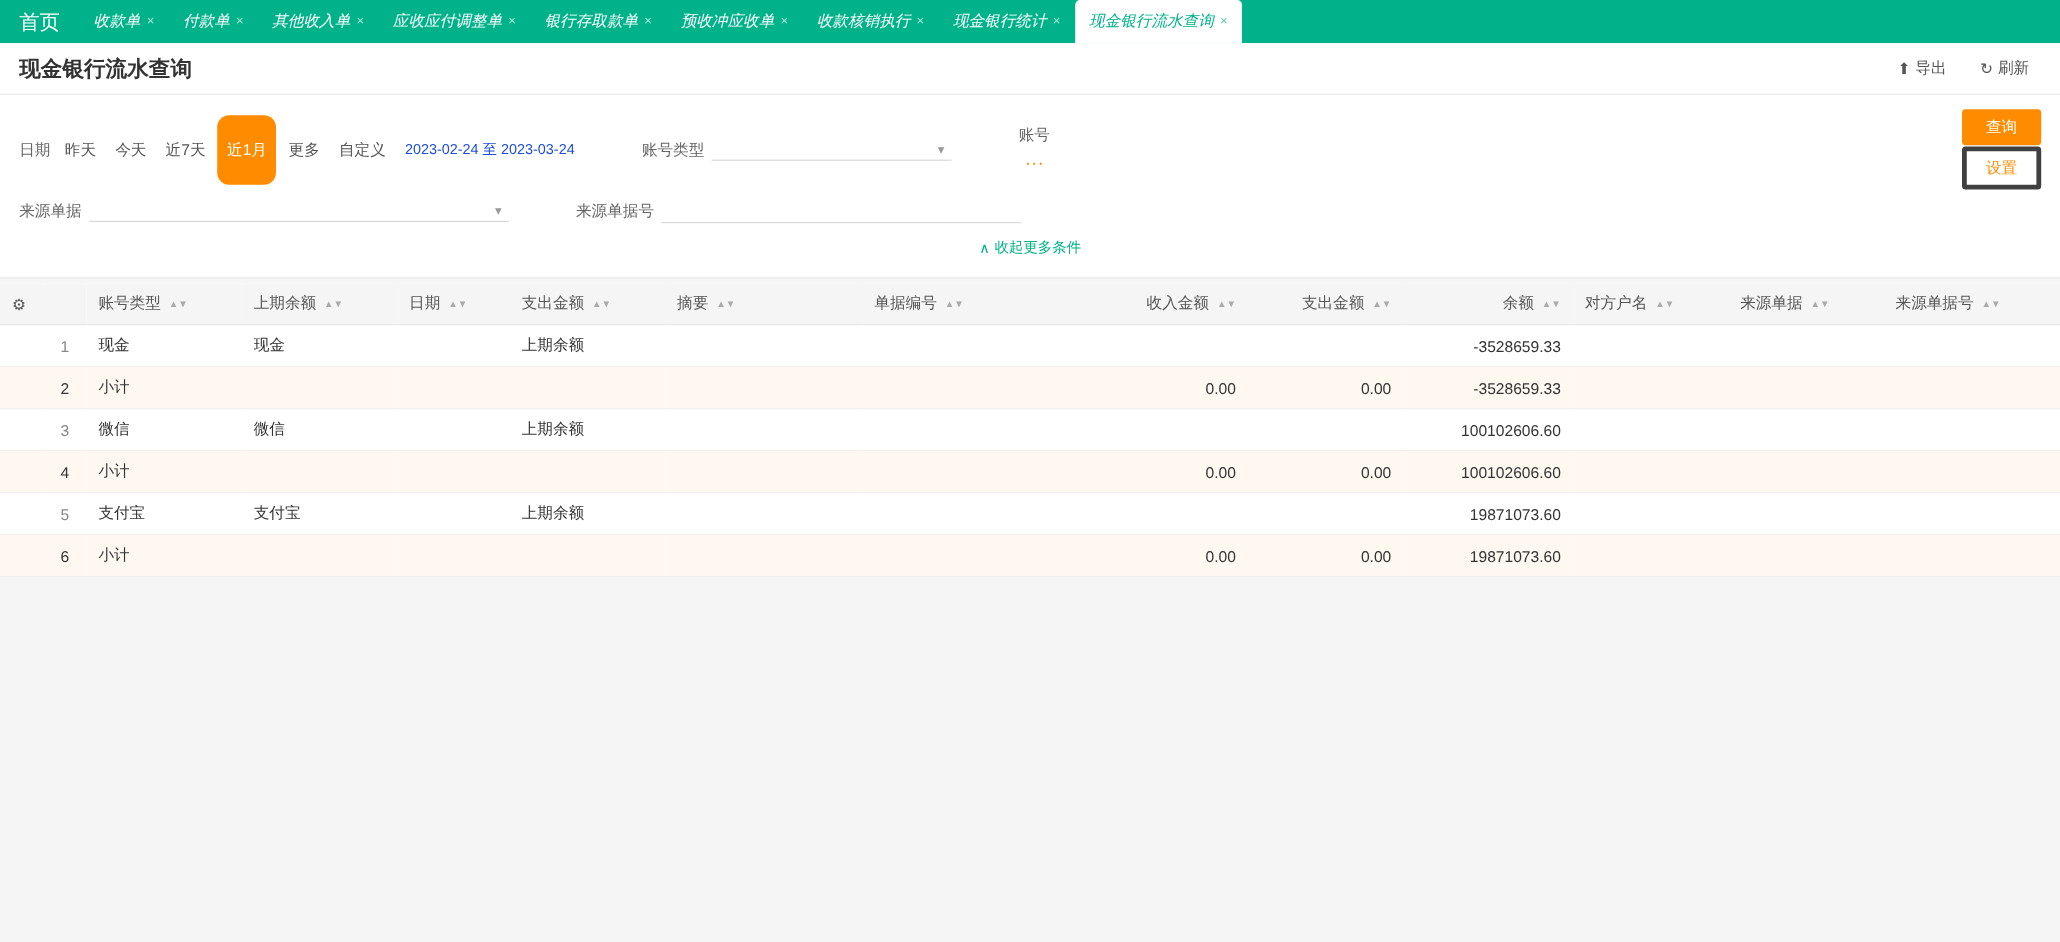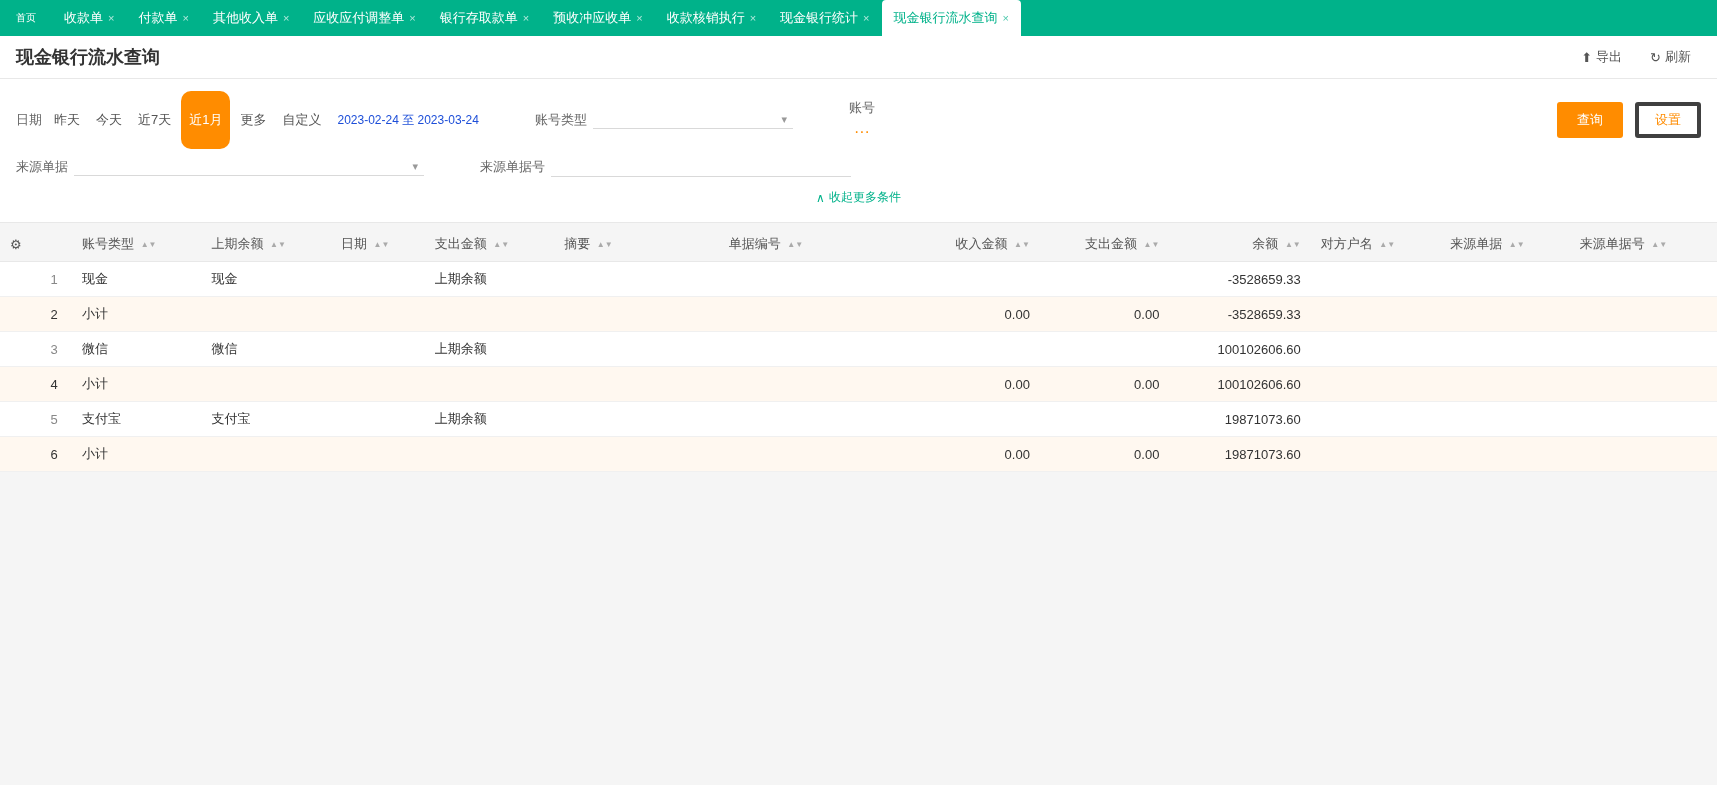--- a/index.html
+++ b/index.html
@@ -15,38 +15,39 @@
     }
     .nav-item {
       display: flex;
       align-items: center;
       padding: 0 12px;
       height: 36px;
       color: #fff;
       cursor: pointer;
       white-space: nowrap;
       font-size: 13px;
+      font-style: italic;
     }
     .nav-item.active {
       background: #fff;
       color: #00b28a;
       border-radius: 4px 4px 0 0;
     }
     .nav-item .close-btn {
       margin-left: 5px;
       font-size: 11px;
       opacity: 0.7;
     }
     .nav-home {
       padding: 0 16px;
       height: 36px;
       display: flex;
       align-items: center;
       color: #fff;
-      font-size: 10px;
+      font-size: 17px;
       cursor: pointer;
     }
 
     
     .page-header {
       display: flex;
       align-items: center;
       justify-content: space-between;
       background: #fff;
       padding: 8px 16px;
@@ -162,22 +163,22 @@
       background: #fff;
       color: #ff8c00;
       border: 4px solid #404040;
       padding: 5px 16px;
       border-radius: 3px;
       cursor: pointer;
       font-size: 13px;
     }
     .btn-group-right {
       display: flex;
-      flex-direction: row;
-      gap: 12px;
+      flex-direction: column;
+      gap: 1px;
       margin-left: auto;
     }
     .collapse-bar {
       display: flex;
       justify-content: center;
       align-items: center;
       padding: 4px 0;
       color: #00b28a;
       cursor: pointer;
       font-size: 12px;

